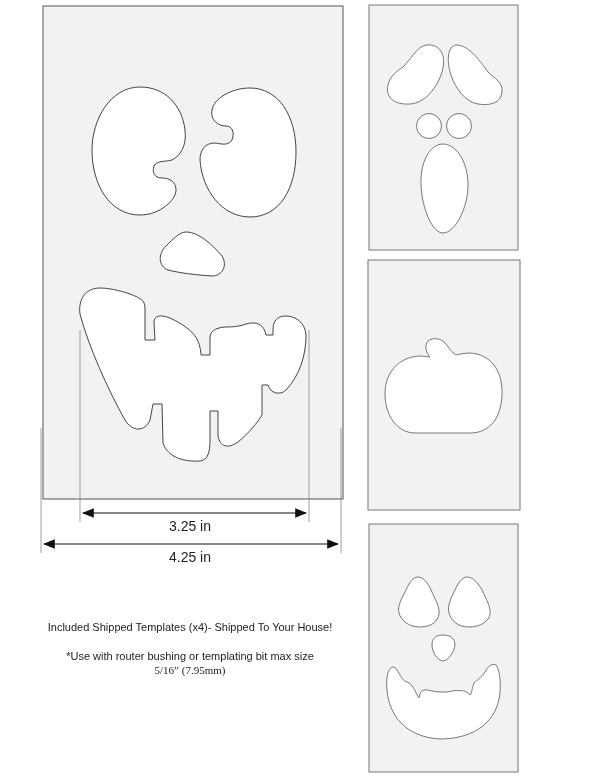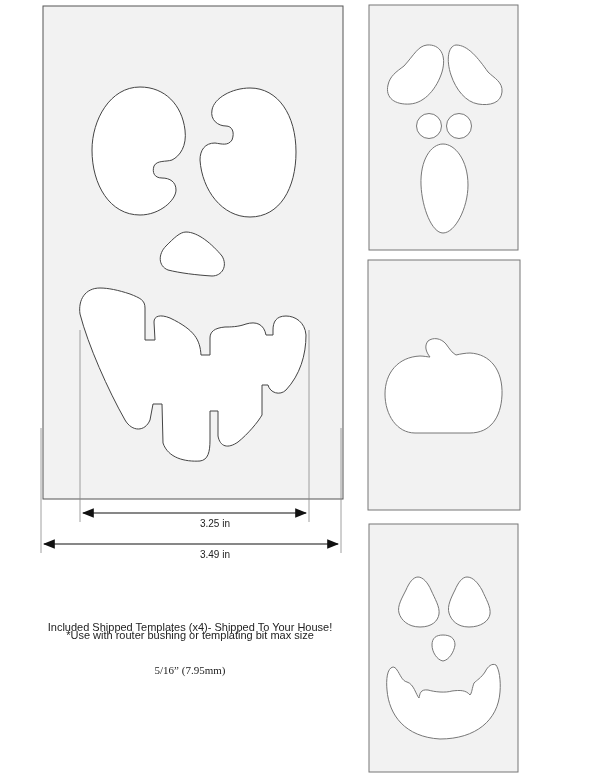--- a/index.html
+++ b/index.html
@@ -1,19 +1,19 @@
 <!DOCTYPE html>
 <html><head>
   <meta charset="utf-8">
   <style>
     html, body { margin:0; padding:0; background:#ffffff; }
     body { width:600px; height:776px; position:relative; overflow:hidden; font-family:"Liberation Sans", sans-serif; }
     svg { position:absolute; left:0; top:0; }
     .caption { position:absolute; text-align:center; color:#222; font-size:11px; line-height:14px; }
-    .dim-label { position:absolute; font-size:10px; color:#222; text-align:right; }
+    .dim-label { position:absolute; font-size:14px; color:#222; text-align:center; }
   </style>
 </head>
 <body>
 
 <svg width="600" height="776" viewBox="0 0 600 776">
   <defs>
     <marker id="arrR" markerWidth="10" markerHeight="10" refX="9" refY="5" orient="auto">
       <path d="M0,1 L10,5 L0,9 Z" fill="#111"></path>
     </marker>
     <marker id="arrL" markerWidth="10" markerHeight="10" refX="1" refY="5" orient="auto">
@@ -59,17 +59,17 @@
   <g>
     <rect x="369" y="524" width="149" height="248" fill="#f2f2f2" stroke="#777" stroke-width="1"></rect>
     <path d="M418,577 C413,577 409,583 406,590 C402,598 397,606 399,613 C401,620 408,627 420,627 C432,627 438,621 439,614 C440,607 435,599 431,590 C428,583 423,577 418,577 Z" fill="#fff" stroke="#777" stroke-width="1"></path>
     <path d="M467,577 C462,577 458,583 455,590 C451,598 447,606 449,613 C451,620 457,627 469,627 C481,627 489,621 490,614 C491,607 486,599 482,590 C478,583 473,577 467,577 Z" fill="#fff" stroke="#777" stroke-width="1"></path>
     <path d="M443,635 C436,635 432,638 432,645 C432,652 437,660 443,661 C449,660 454,652 455,645 C455,638 450,635 443,635 Z" fill="#fff" stroke="#777" stroke-width="1"></path>
     <path d="M393,667 C387,668 386,680 387,690 C389,715 405,737 440,739 C476,739 498,720 500,692 C501,680 499,669 496,665 C492,663 488,666 485,672 C481,678 477,680 474,683 C472,688 472,693 470,695 C466,690 460,690 452,691 C445,693 435,692 428,690 C420,689 420,694 419,698 C416,695 414,684 407,682 C402,681 400,674 397,670 C396,668 394,667 393,667 Z" fill="#fff" stroke="#777" stroke-width="1"></path>
   </g>
 </svg>
 
 <div class="dim-label" style="left:150px; top:518px; width:80px;">3.25 in</div>
-<div class="dim-label" style="left:150px; top:549px; width:80px;">3.49 in</div>
+<div class="dim-label" style="left:150px; top:549px; width:80px;">4.25 in</div>
 
 <div class="caption" style="left:20px; top:620px; width:340px;">Included Shipped Templates (x4)- Shipped To Your House!</div>
-<div class="caption" style="left:20px; top:628px; width:340px;">*Use with router bushing or templating bit max size</div>
+<div class="caption" style="left:20px; top:649px; width:340px;">*Use with router bushing or templating bit max size</div>
 <div class="caption" style="left:20px; top:663px; width:340px;font-family:Liberation Serif, serif;">5/16” (7.95mm)</div>
 
 </body></html>

